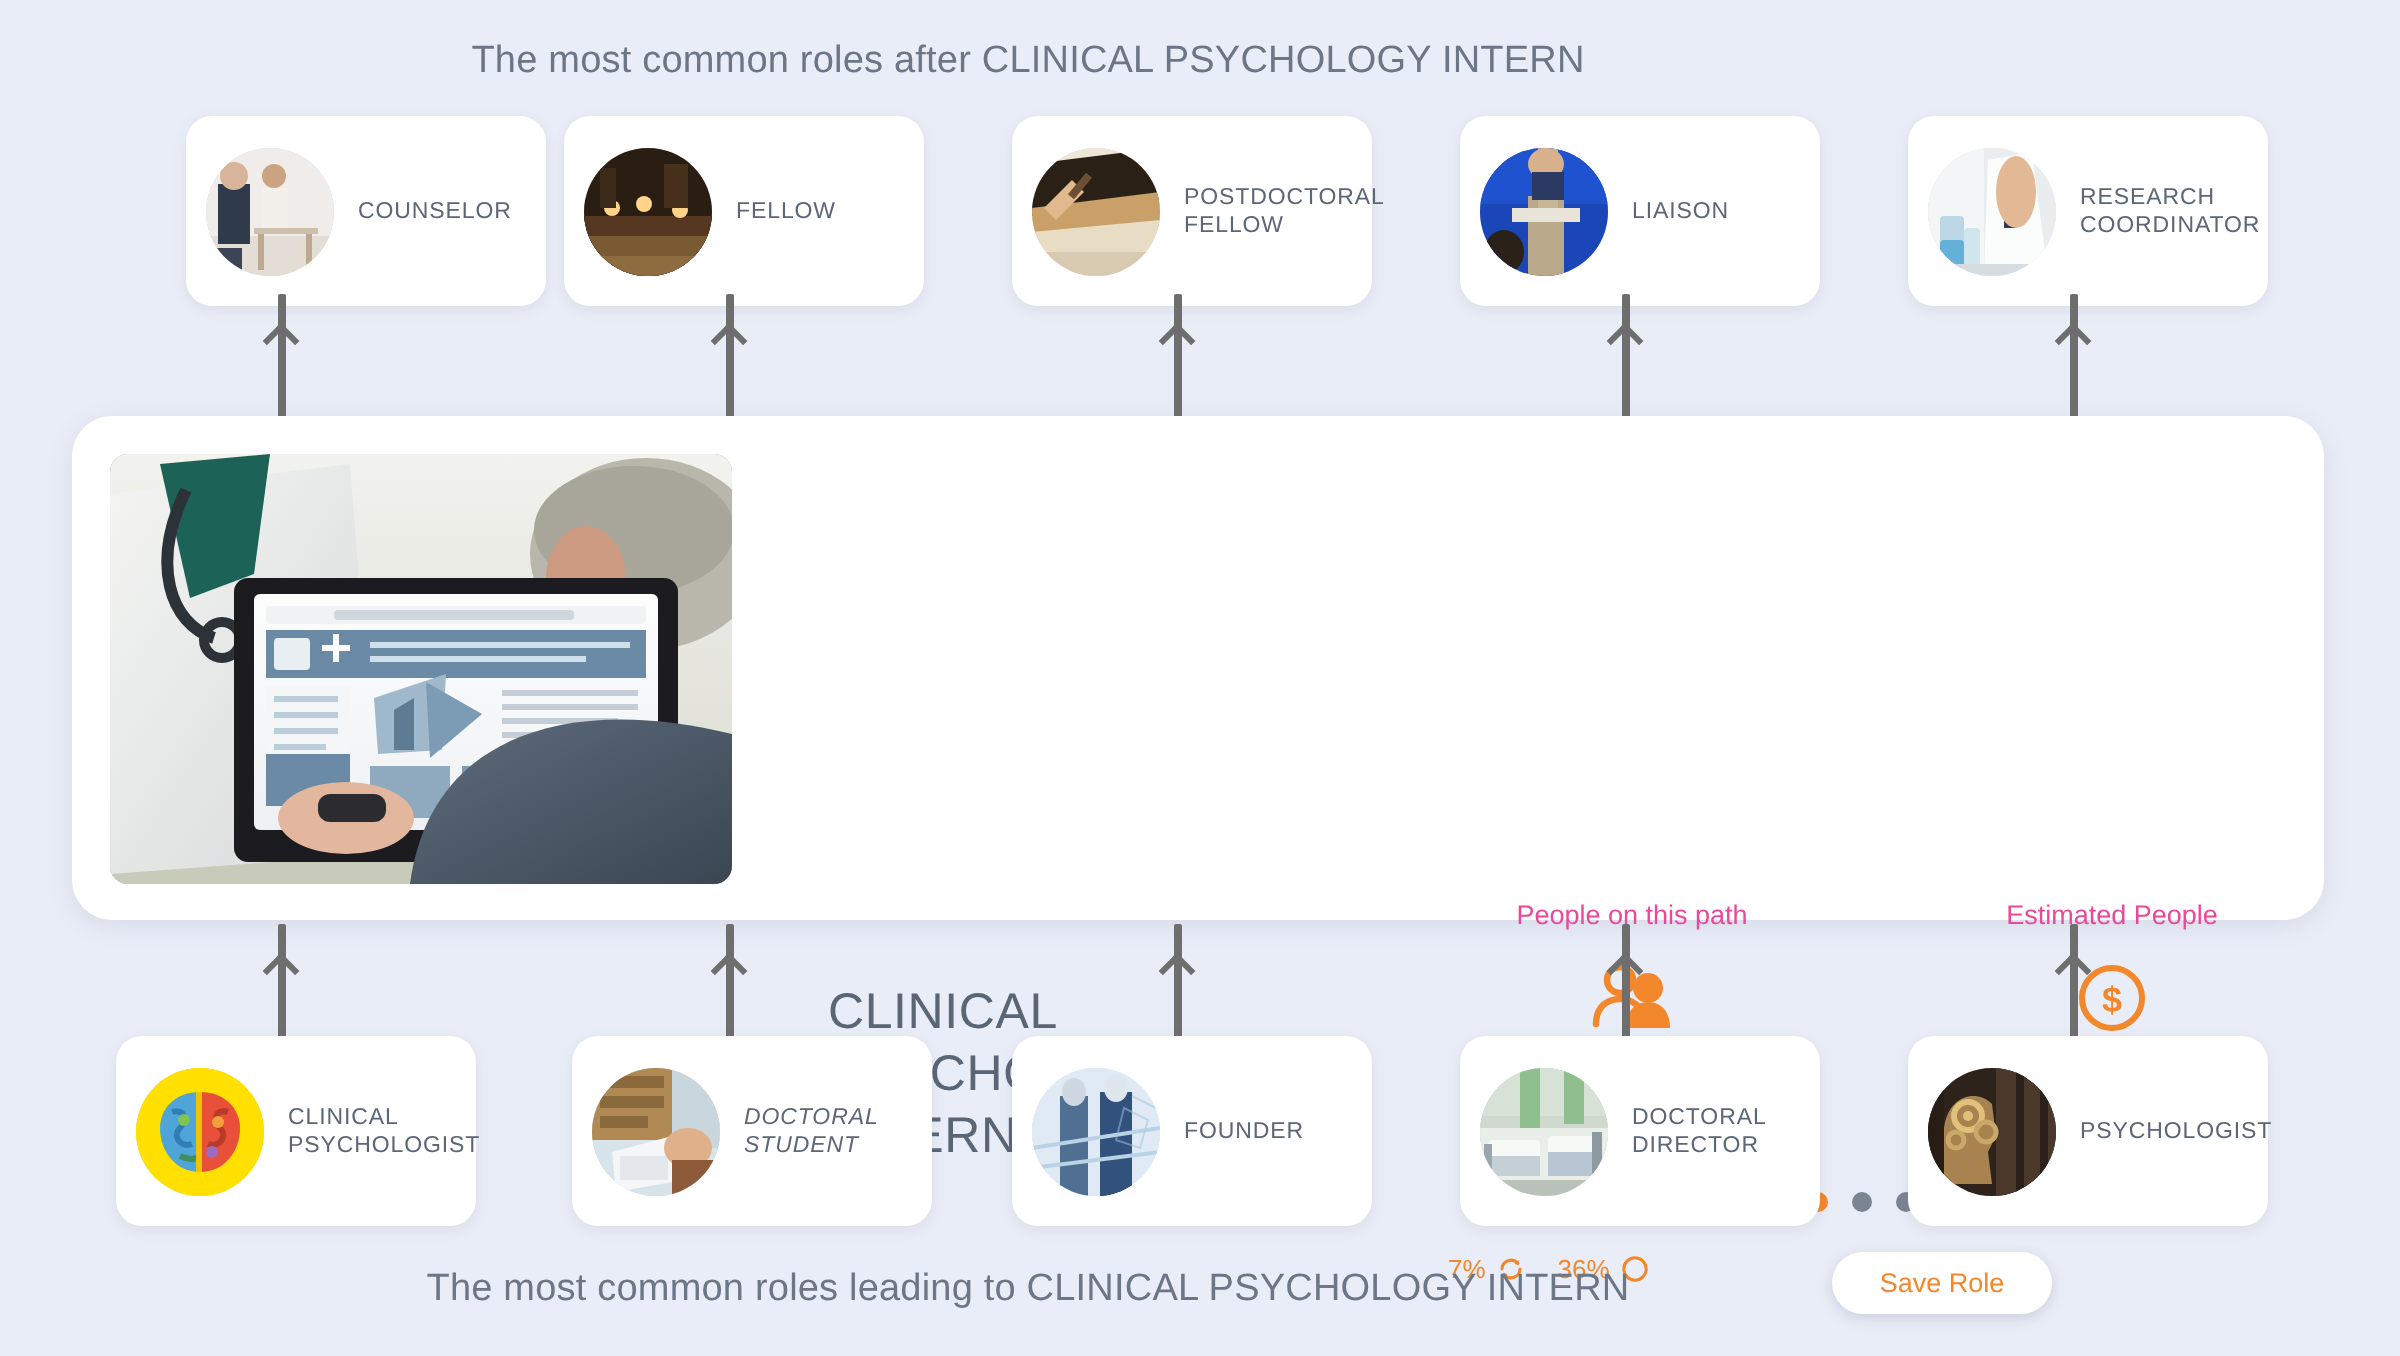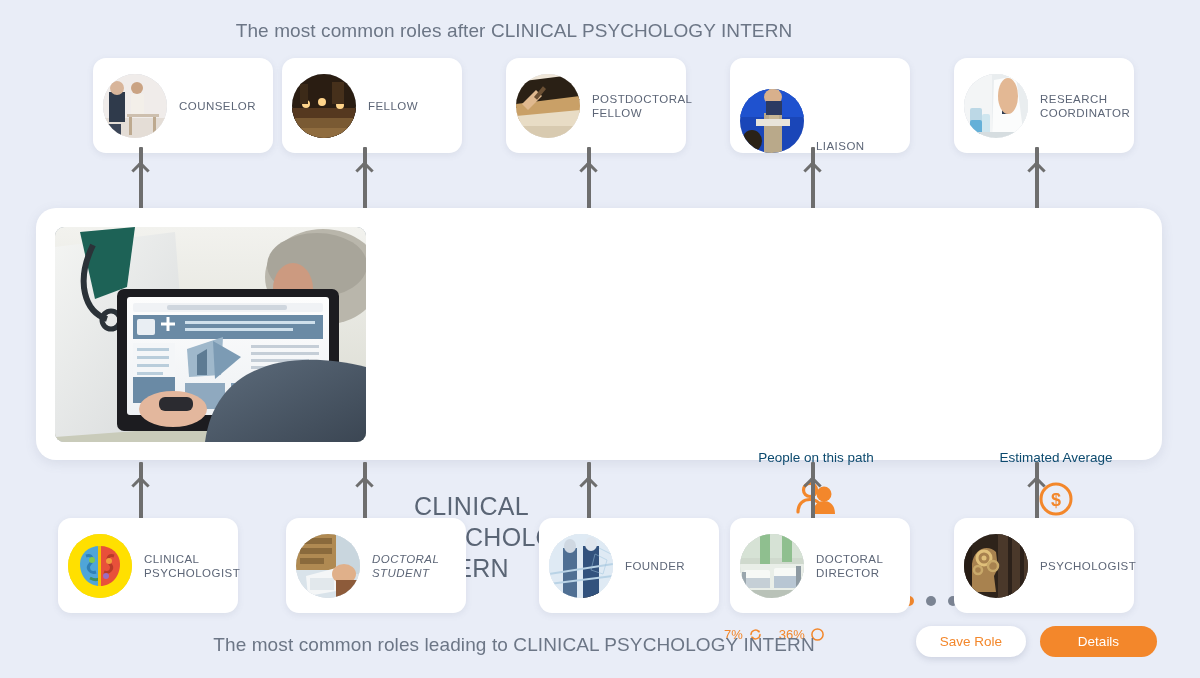--- a/index.html
+++ b/index.html
@@ -150,21 +150,21 @@
     top: 242px;
     width: 480px;
     display: flex;
   }
   .stat {
     flex: 1;
     text-align: center;
   }
   .stat-label {
     font-size: 13.5px;
-    color: #0c4a6e;
+    color: #ec4899;
     font-weight: 400;
   }
   .stat-icon {
     height: 44px;
     margin-top: 12px;
     display: flex;
     align-items: center;
     justify-content: center;
   }
   .stat-icon svg { display: block; }
@@ -291,21 +291,21 @@
             <polygon points="0,30 64,22 64,40 0,48" fill="#c9a067"></polygon>
             <polygon points="0,42 64,36 64,52 0,58" fill="#e8dcc5"></polygon>
             <rect x="0" y="52" width="64" height="12" fill="#d8cab0"></rect>
             <path d="M6 30 L20 16 L26 22 L12 36 Z" fill="#e0b98f"></path>
             <rect x="22" y="12" width="4" height="14" transform="rotate(40 24 19)" fill="#6b5034"></rect>
           </svg>
         </div>
         <div class="role-label">POSTDOCTORAL
 FELLOW</div>
       </div>
-      <div class="role-card role-top" style="left: 730px; align-items: flex-end;">
+      <div class="role-card role-top" style="left: 730px;">
         <div class="avatar">
           <svg viewBox="0 0 64 64">
             <rect width="64" height="64" fill="#1a46b8"></rect>
             <rect x="0" y="0" width="64" height="28" fill="#1f52cf"></rect>
             <rect x="24" y="24" width="18" height="40" fill="#b9a98a"></rect>
             <rect x="16" y="30" width="34" height="7" fill="#e8e4da"></rect>
             <rect x="29" y="0" width="10" height="30" fill="#c8b795"></rect>
             <ellipse cx="33" cy="8" rx="9" ry="8" fill="#d8b08c"></ellipse>
             <rect x="26" y="12" width="16" height="14" fill="#2b3a63"></rect>
             <ellipse cx="12" cy="52" rx="10" ry="11" fill="#2a2218"></ellipse>
@@ -433,21 +433,21 @@
             <svg width="46" height="36" viewBox="0 0 46 36">
               <circle cx="17" cy="9" r="6.5" fill="none" stroke="#f3872b" stroke-width="3.2"></circle>
               <path d="M5 31 C5 22 11 18.5 17 18.5 C23 18.5 29 22 29 31" fill="none" stroke="#f3872b" stroke-width="3.2" stroke-linecap="round"></path>
               <circle cx="31" cy="13" r="7.5" fill="#f3872b"></circle>
               <path d="M20 33 C20 24 25 20 31 20 C37 20 42 24 42 33 Z" fill="#f3872b"></path>
             </svg>
           </div>
           <div class="stat-value">14</div>
         </div>
         <div class="stat">
-          <div class="stat-label">Estimated Average</div>
+          <div class="stat-label">Estimated People</div>
           <div class="stat-icon">
             <svg width="36" height="36" viewBox="0 0 36 36">
               <circle cx="18" cy="18" r="15" fill="none" stroke="#f3872b" stroke-width="3"></circle>
               <text x="18" y="25" text-anchor="middle" font-family="Liberation Sans, sans-serif" font-size="18" font-weight="bold" fill="#f3872b">$</text>
             </svg>
           </div>
           <div class="stat-value">$83K</div>
         </div>
       </div>
 
@@ -474,21 +474,20 @@
       </div>
 
     <div class="dots" id="dots">
         <div class="dot active"></div>
         <div class="dot"></div>
         <div class="dot"></div>
       </div>
 
     <div class="actions">
       <button class="btn btn-save">Save Role</button>
-      <button class="btn btn-details">Details</button>
     </div>
   </div>
 
   <div id="arrows-bottom">
       <div class="arrow arrow-bottom" style="left: 130px;">
         <div class="stem"></div>
         <div class="head"></div>
       </div>
       <div class="arrow arrow-bottom" style="left: 354px;">
         <div class="stem"></div>
@@ -539,21 +538,21 @@
             <rect x="40" y="0" width="24" height="40" fill="#c9d6de"></rect>
             <path d="M10 42 L40 34 L46 56 L12 62 Z" fill="#f4f6f7"></path>
             <rect x="14" y="44" width="24" height="12" fill="#e2e8ec"></rect>
             <ellipse cx="48" cy="40" rx="12" ry="10" fill="#e0b08a"></ellipse>
             <rect x="40" y="46" width="24" height="18" fill="#8d5b3a"></rect>
           </svg>
         </div>
         <div class="role-label">DOCTORAL
 STUDENT</div>
       </div>
-      <div class="role-card role-bottom" style="left: 506px; margin-left: 33px;">
+      <div class="role-card role-bottom" style="left: 506px;">
         <div class="avatar">
           <svg viewBox="0 0 64 64">
             <rect width="64" height="64" fill="#e4f0f7"></rect>
             <rect x="0" y="0" width="64" height="64" fill="#dfeaf4"></rect>
             <rect x="14" y="14" width="14" height="50" fill="#4f6f93"></rect>
             <ellipse cx="21" cy="12" rx="6" ry="7" fill="#cfd8e2"></ellipse>
             <rect x="34" y="12" width="16" height="52" fill="#395madoc"></rect>
             <rect x="34" y="12" width="16" height="52" fill="#32527d"></rect>
             <ellipse cx="42" cy="10" rx="6" ry="7" fill="#dfe6ee"></ellipse>
             <path d="M0 40 L64 30" stroke="#b9d3e6" stroke-width="2" fill="none"></path>

